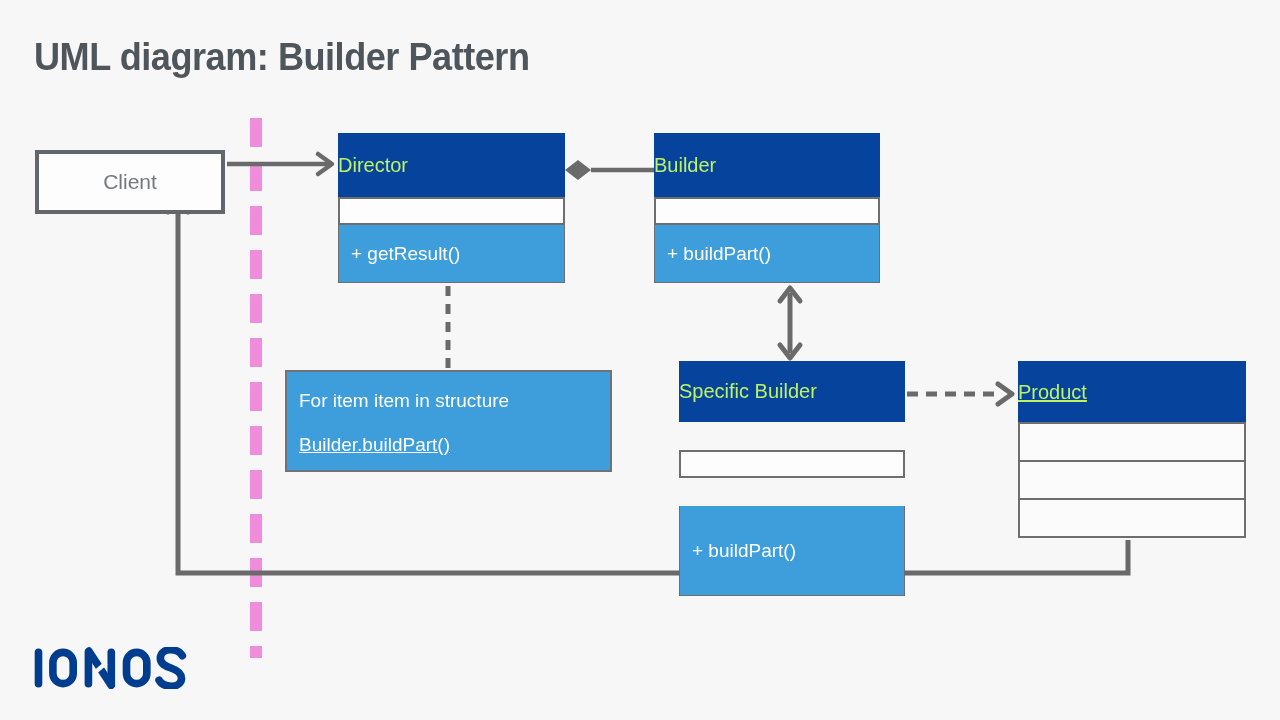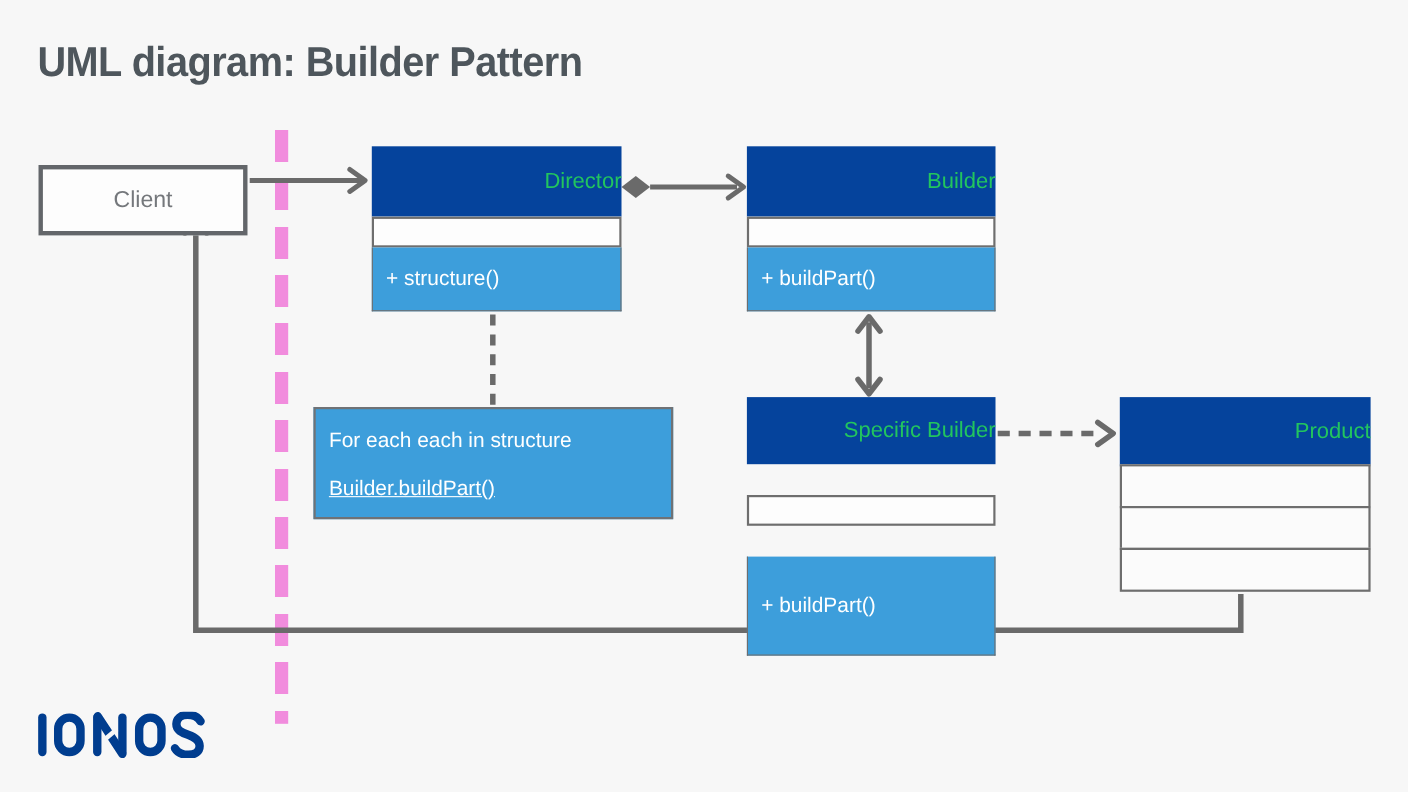--- a/index.html
+++ b/index.html
@@ -62,24 +62,24 @@
     font-size: 21px;
     color: var(--client-text, #75787c);
   }
   .uml-class {
     position: absolute;
     display: flex;
     flex-direction: column;
   }
   .uml-header {
     background: var(--dark-blue, #05439c);
-    color: #22c55e;
+    color: #bef264;
     display: flex;
     align-items: center;
-    justify-content: flex-end;
+    justify-content: flex-start;
     font-size: 20px;
   }
   .uml-empty {
     background: #fdfdfd;
     border: 2px solid #6e6e6e;
   }
   .uml-methods {
     background: var(--light-blue, #3d9edb);
     border: 1px solid #6e6e6e;
     border-top: none;
@@ -94,32 +94,32 @@
   .uml-attr-row {
     background: #fbfbfb;
     border: 2px solid #6e6e6e;
     margin-top: -2px;
   }
   #director { left: 338px; top: 133px; width: 227px; }
   #director .uml-header { height: 64px; }
   #director .uml-empty  { height: 28px; }
   #director .uml-methods{ height: 58px; }
 
-  #builder { left: 679px; top: 133px; width: 226px; }
+  #builder { left: 654px; top: 133px; width: 226px; }
   #builder .uml-header { height: 64px; }
   #builder .uml-empty  { height: 28px; }
   #builder .uml-methods{ height: 58px; }
 
   #specific-builder { left: 679px; top: 361px; width: 226px; gap: 28px; }
   #specific-builder .uml-header { height: 61px; }
   #specific-builder .uml-empty  { height: 28px; }
   #specific-builder .uml-methods{ height: 90px; }
 
   #product { left: 1018px; top: 361px; width: 228px; }
-  #product .uml-header { height: 63px; }
+  #product .uml-header { height: 63px; text-decoration: underline; }
   #product .uml-attr-row { height: 40px; }
 
   .note-box {
     position: absolute;
     left: 285px;
     top: 370px;
     width: 327px;
     height: 102px;
     background: var(--light-blue, #3d9edb);
     border: 2px solid #6f7276;
@@ -187,21 +187,21 @@
   <div class="client-box">
     <span>Client</span>
   </div>
 
   <div class="uml-class" id="director">
     <div class="uml-header">
       <span>Director</span>
     </div>
     <div class="uml-empty"></div>
     <div class="uml-methods">
-      <span>+ structure()</span>
+      <span>+ getResult()</span>
     </div>
   </div>
 
   <div class="uml-class" id="builder">
     <div class="uml-header">
       <span>Builder</span>
     </div>
     <div class="uml-empty"></div>
     <div class="uml-methods">
       <span>+ buildPart()</span>
@@ -221,21 +221,21 @@
   <div class="uml-class" id="product">
     <div class="uml-header">
       <span>Product</span>
     </div>
     <div class="uml-attr-row"></div>
     <div class="uml-attr-row"></div>
     <div class="uml-attr-row"></div>
   </div>
 
   <div class="note-box">
-    <span class="note-line">For each each in structure</span>
+    <span class="note-line">For item item in structure</span>
     <span class="note-line">Builder.buildPart()</span>
   </div>
 
   <svg class="logo" viewBox="0 0 182 48" aria-label="IONOS">
 
     <rect class="logo-fill" x="2" y="1" width="9" height="46" rx="4.5"></rect>
 
     <rect class="logo-stroke" x="23.5" y="5.5" width="24" height="37" rx="12" stroke-width="9"></rect>
 
     <rect class="logo-fill" x="61" y="1" width="9" height="46" rx="4.5"></rect>

